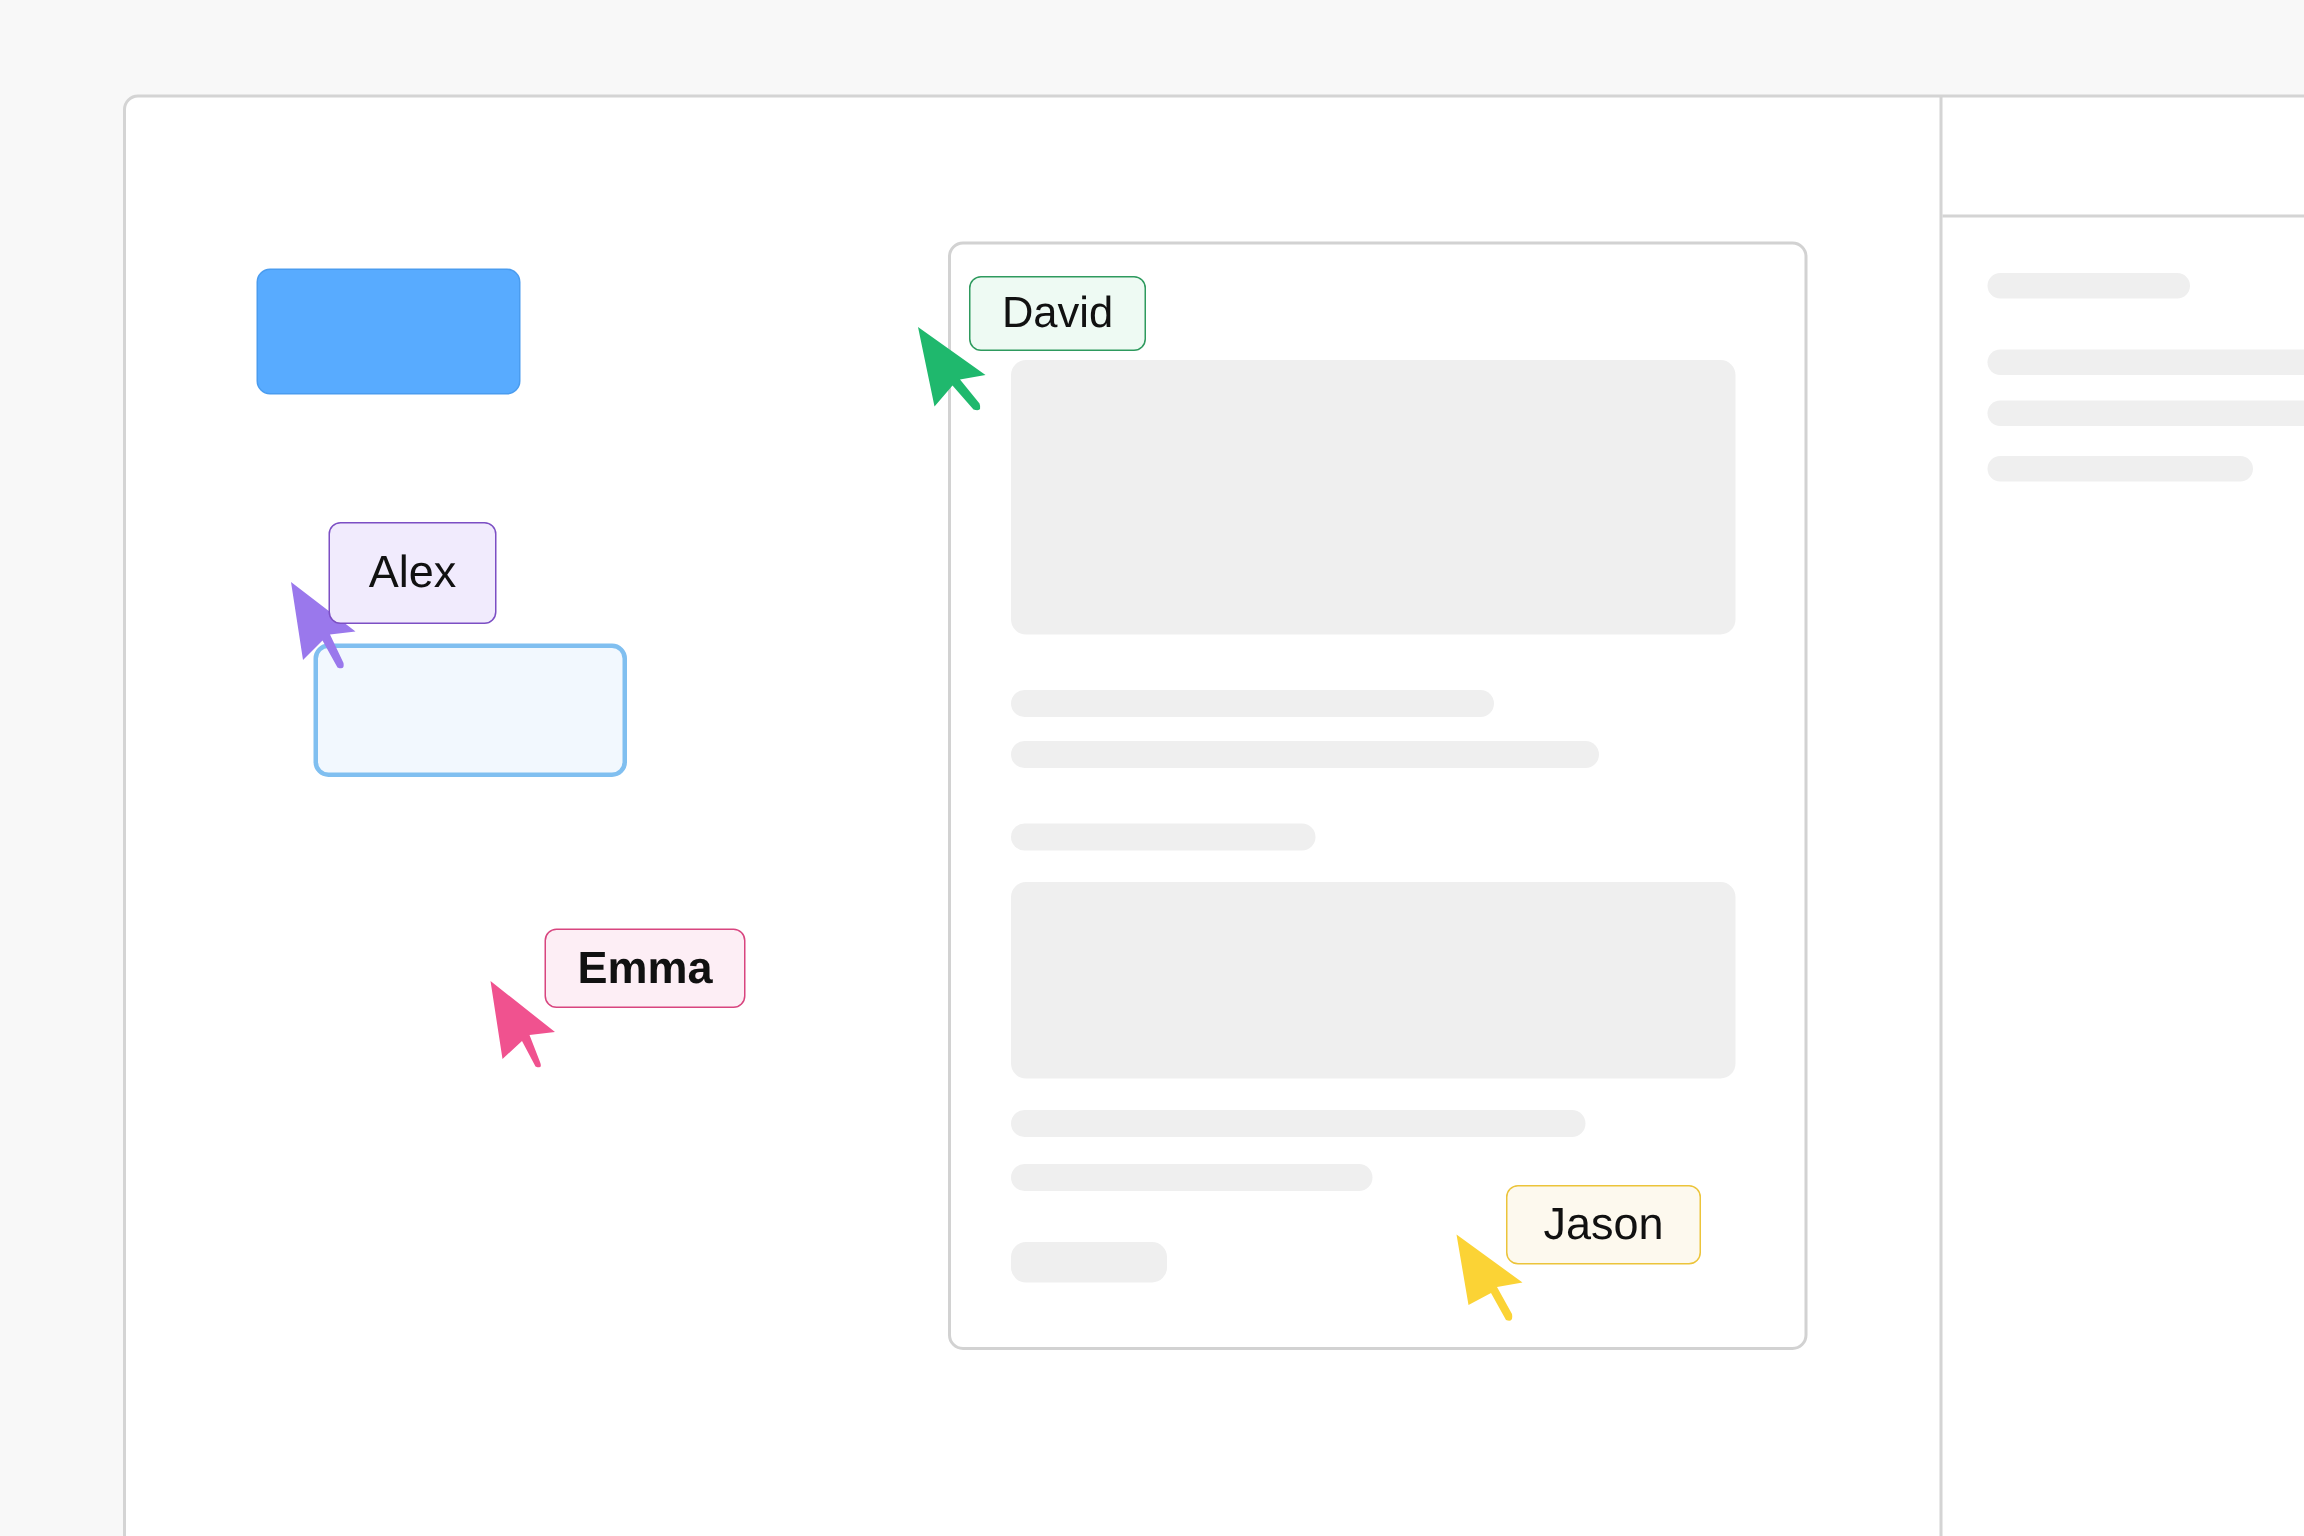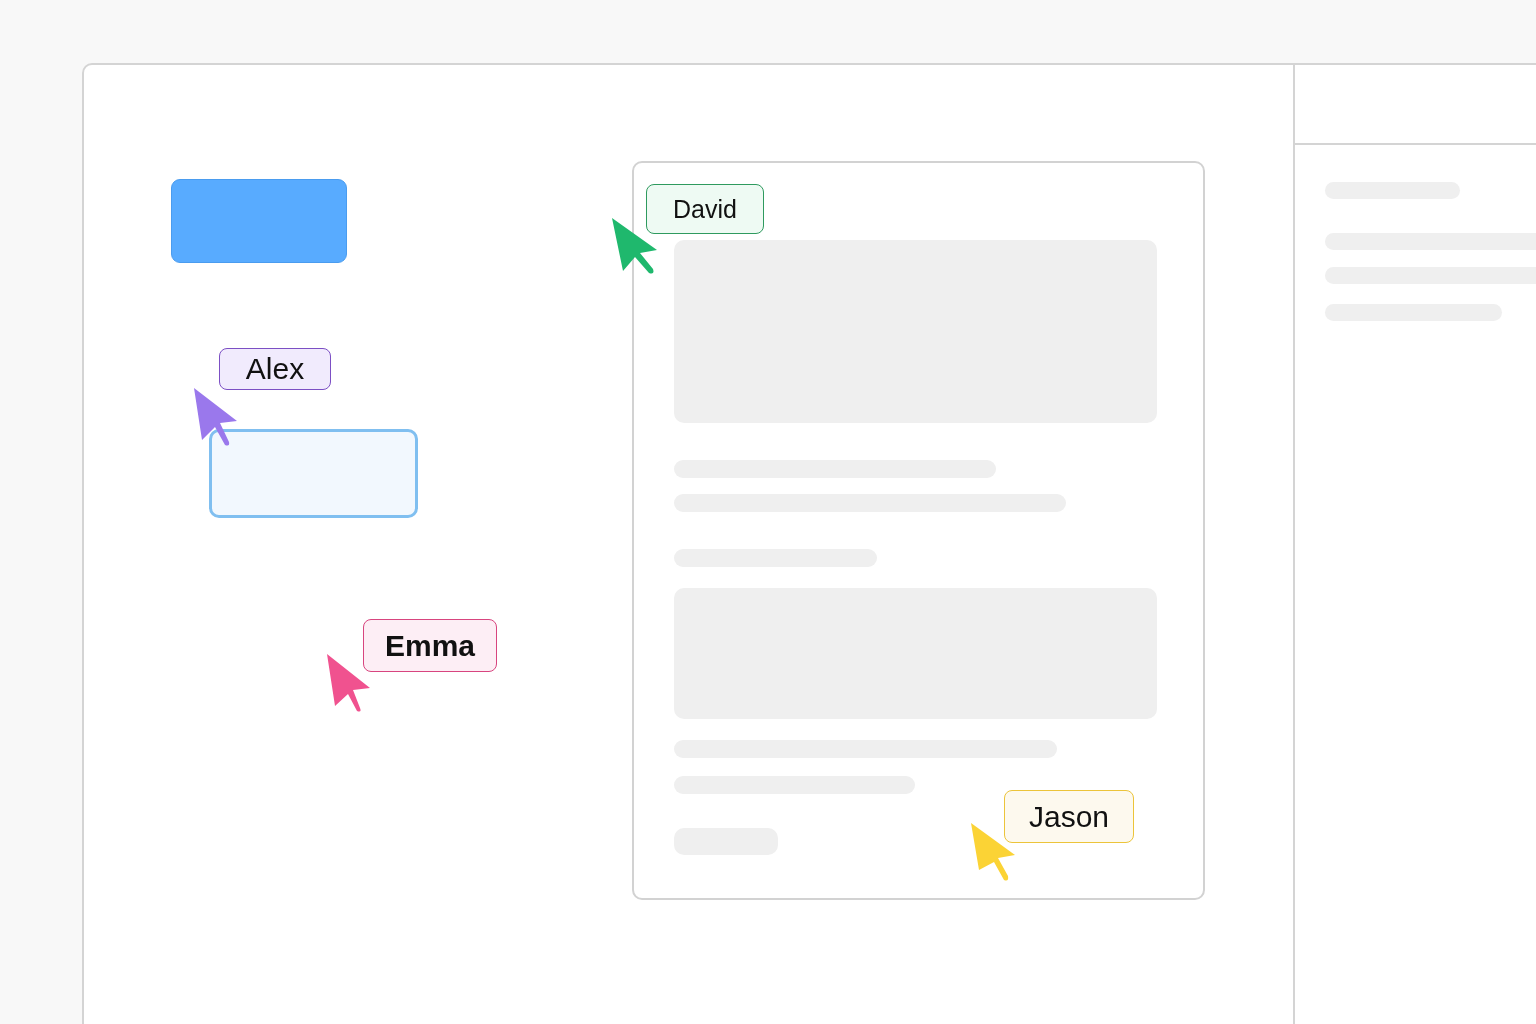--- a/index.html
+++ b/index.html
@@ -68,30 +68,30 @@
   <div class="skel" style="left:674px;top:740px;width:383px;height:18px;"></div>
   <div class="skel" style="left:674px;top:776px;width:241px;height:18px;"></div>
   <div class="skel" style="left:674px;top:828px;width:104px;height:27px;border-radius:10px;"></div>
 </div>
 
 <div class="cursor" style="left:193px;top:387px;">
   <svg viewBox="0 0 50 60">
     <path d="M1 1 L44 34 L27 36 L36 55 Q37 60 32 58 L22 40 L9 53 Z" fill="#9a78ec"></path>
   </svg>
 </div>
-<div class="name-tag" style="left:219px;top:348px;width:112px;height:42px;background:#f1ebfd;border-color:#7c4fc4;">
+<div class="name-tag" style="left:219px;top:348px;width:112px;height:68px;background:#f1ebfd;border-color:#7c4fc4;">
   <span>Alex</span>
 </div>
 
 <div class="cursor" style="left:611px;top:217px;">
   <svg viewBox="0 0 50 60">
     <path d="M1 1 L46 33 L29 36 L42 52 Q44 58 38 56 L24 40 L12 54 Z" fill="#1fb86d"></path>
   </svg>
 </div>
-<div class="name-tag" style="left:646px;top:184px;width:118px;height:50px;background:#eefaf3;border-color:#2e9a5e;font-size:25px;">
+<div class="name-tag" style="left:646px;top:184px;width:118px;height:50px;background:#eefaf3;border-color:#2e9a5e;font-size:29px;">
   <span>David</span>
 </div>
 
 <div class="cursor" style="left:326px;top:653px;">
   <svg viewBox="0 0 50 60">
     <path d="M1 1 L44 35 L27 37 L34 55 Q36 60 31 58 L22 41 L9 53 Z" fill="#f0528f"></path>
   </svg>
 </div>
 <div class="name-tag" style="left:363px;top:619px;width:134px;height:53px;background:#fdeef5;border-color:#d8457f;font-weight:bold;">
   <span>Emma</span>

